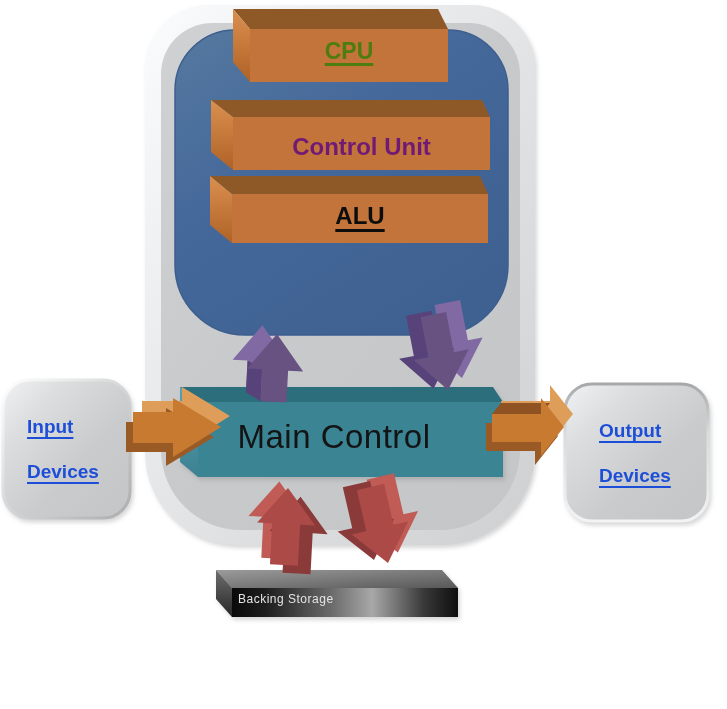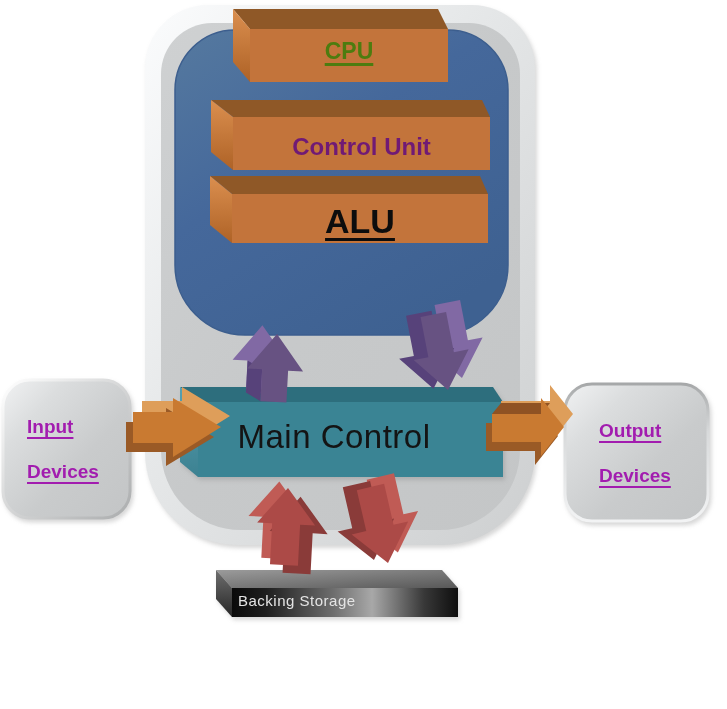--- a/index.html
+++ b/index.html
@@ -8,30 +8,30 @@
     font-family:"Liberation Sans",sans-serif;
   }
   .stage svg{position:absolute;left:0;top:0;}
   .soft{filter:drop-shadow(2px 3px 2px rgba(110,110,110,0.28));}
   .lbl{position:absolute;white-space:nowrap;pointer-events:none;}
   .lbl.link{pointer-events:auto;cursor:pointer;}
   .center{text-align:center;}
   #lbl-cpu{left:250px;top:38px;width:198px;font-size:23px;font-weight:bold;color:#4d7c0f;
     text-decoration:underline;text-decoration-thickness:3px;text-underline-offset:4px;}
   #lbl-cu{left:233px;top:133px;width:257px;font-size:24px;font-weight:bold;color:#701a75;}
-  #lbl-alu{left:232px;top:202px;width:256px;font-size:34px;font-weight:bold;color:#0d0d0d;
+  #lbl-alu{left:232px;top:202px;width:256px;font-size:24px;font-weight:bold;color:#0d0d0d;
     text-decoration:underline;text-decoration-thickness:3px;text-underline-offset:5px;}
   #lbl-mm{left:203px;top:418px;width:262px;font-size:33px;font-weight:400;color:#141414;letter-spacing:0.5px;}
-  .iolabel{font-size:19px;font-weight:bold;color:#a21caf;
+  .iolabel{font-size:19px;font-weight:bold;color:#1d4ed8;
     text-decoration:underline;text-decoration-thickness:2px;text-underline-offset:4px;}
   #lbl-input-1{left:27px;top:416px;}
   #lbl-input-2{left:27px;top:461px;}
   #lbl-output-1{left:599px;top:420px;text-align:center;}
   #lbl-output-2{left:599px;top:465px;}
-  #lbl-bs{left:238px;top:592px;font-size:15px;color:#E4E4E4;letter-spacing:0.5px;}
+  #lbl-bs{left:238px;top:592px;font-size:12px;color:#E4E4E4;letter-spacing:0.5px;}
 </style>
 </head>
 <body>
 
 <div class="stage">
 
 <svg width="727" height="709" viewBox="0 0 727 709">
   <defs>
     <linearGradient id="gBodyOuter" x1="0" y1="0" x2="1" y2="1">
       <stop offset="0" stop-color="#FBFCFD"></stop>

